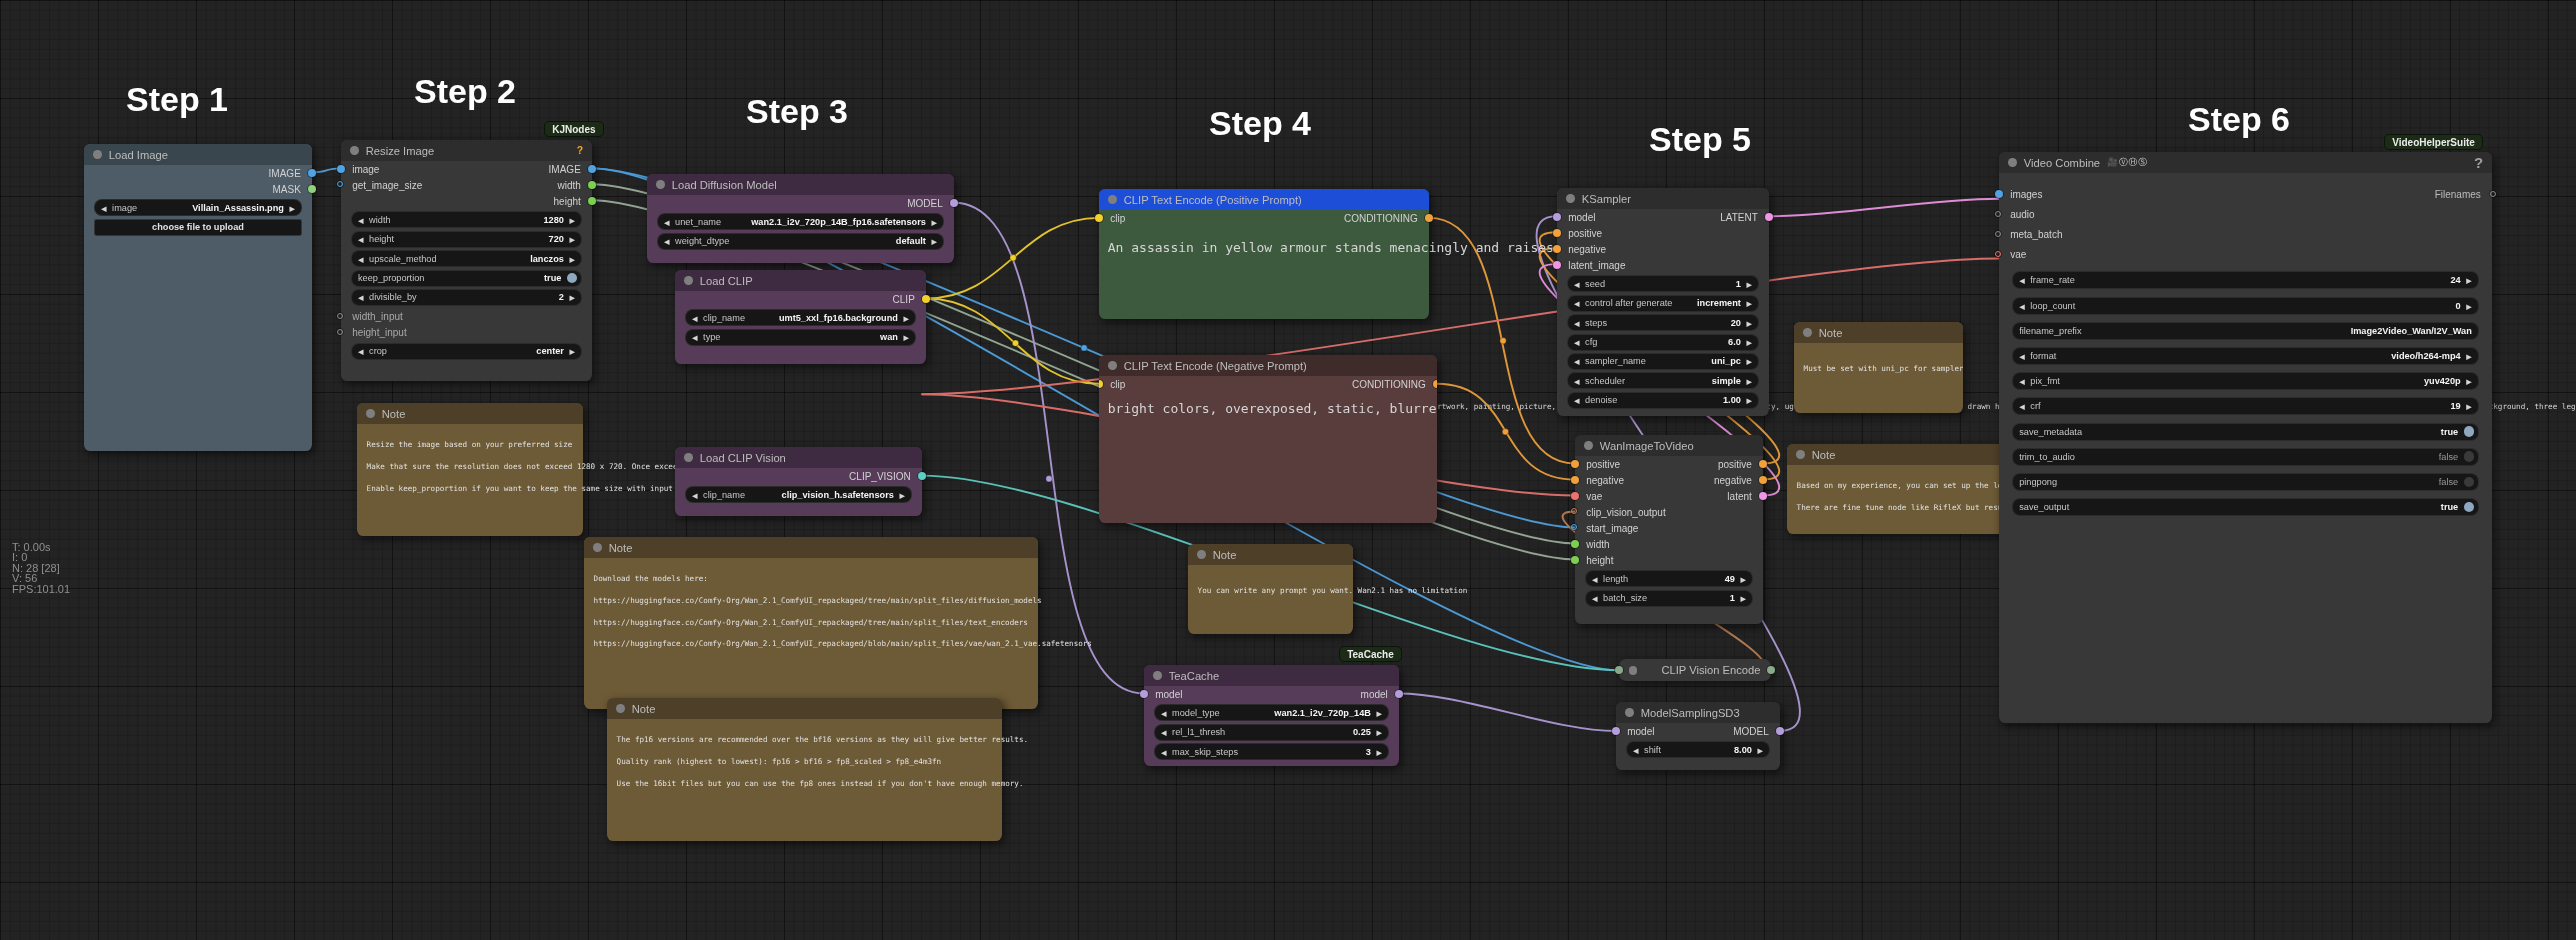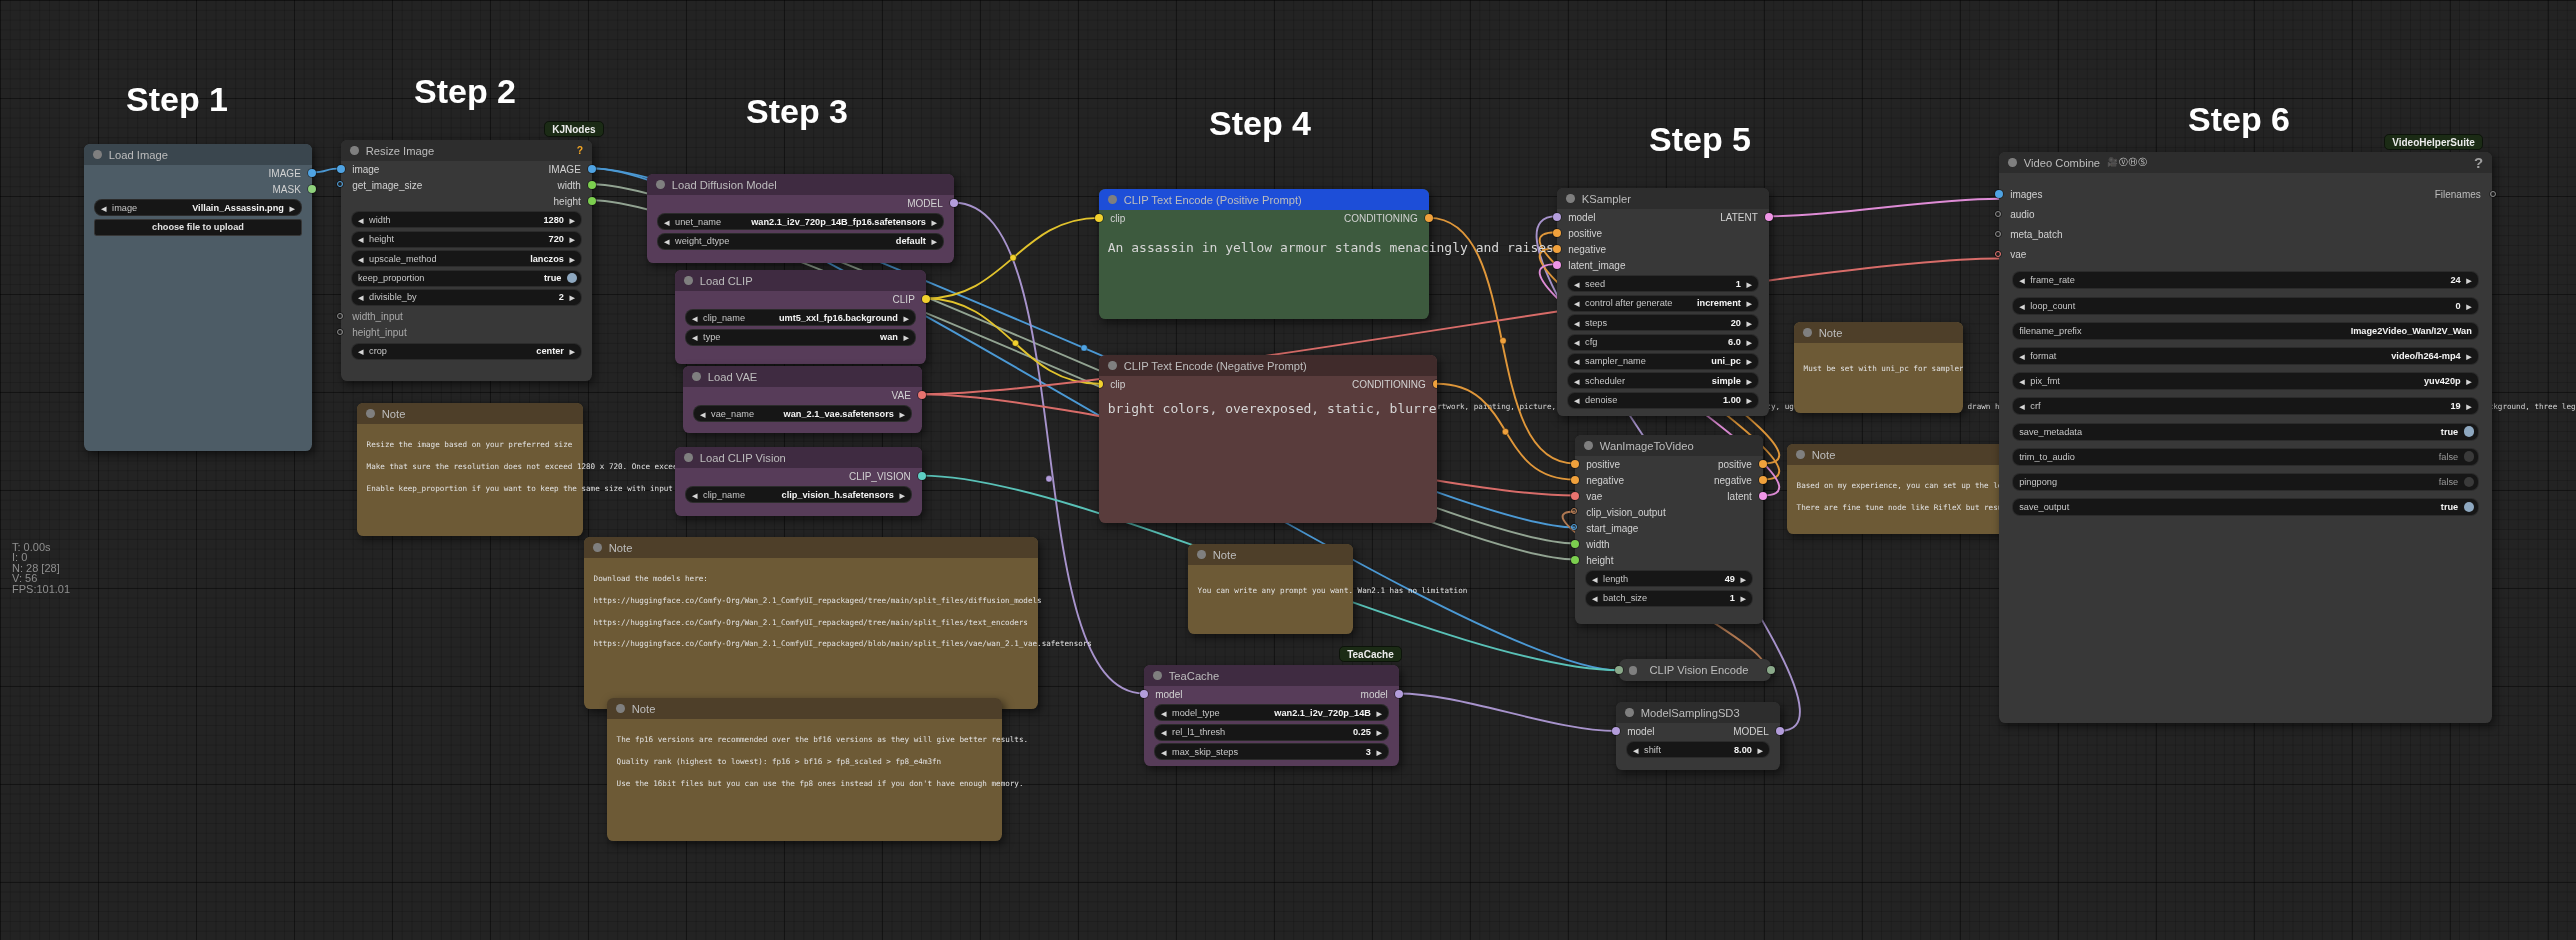--- a/index.html
+++ b/index.html
@@ -44,21 +44,21 @@
         display:flex;align-items:center;justify-content:center;font-size:9.2px;color:#e2e2e2;font-weight:700}
   .note-body{padding:10.4px 9.6px 0 9.6px;font-family:"DejaVu Sans Mono",monospace;font-size:7.6px;color:#e2e2e2}
   .nline{height:21.6px;line-height:21.6px;white-space:nowrap}
   .enc-text{position:absolute;left:8.8px;font-family:"DejaVu Sans Mono",monospace;font-size:13px;color:#d6d6d6;white-space:nowrap}
   .neg-overflow{position:absolute;left:1108px;top:402px;font-family:"DejaVu Sans Mono",monospace;font-size:7.6px;
         color:#d6d6d6;white-space:nowrap;clip-path:inset(0 0 0 329px)}
   .help-orange{margin-left:auto;color:#f5a623;font-weight:700;font-size:10.4px}
   .help-gray{margin-left:auto;color:#9f9f9f;font-weight:700;font-size:15px}
   .vhsico{font-size:8.8px;color:#cfcfcf;letter-spacing:0.8px}
   .ncol{position:absolute;height:22.4px;border-radius:7.2px;background:#383838;box-shadow:2.4px 3.2px 8px rgba(0,0,0,.5);
-        display:flex;align-items:center;gap:12px;padding:0 9.6px;font-size:11.2px;color:#bdbdbd}
+        display:flex;align-items:center;gap:24px;padding:0 9.6px;font-size:11.2px;color:#bdbdbd}
   .step-label{position:absolute;font-size:34px;font-weight:700;color:#fff;white-space:nowrap}
   .badge{position:absolute;background:#1b2b15;border:0.8px solid #0c130a;color:#ececec;font-size:10px;font-weight:700;
          padding:1.6px 7.2px;border-radius:4.8px;white-space:nowrap}
   .stats{position:absolute;left:12px;top:542px;font-size:11px;line-height:10.4px;color:#8f8f8f}
   .vc-pad{height:11.2px}
   .vc .prow{height:20px}
   .vc .widget{height:16px;margin:7.2px 12.8px}
 </style>
 </head>
 <body>
@@ -300,36 +300,20 @@
         <span class="arrR"></span>
       </div>
     <div class="widget">
         <span class="arrL"></span>
         <span class="wl">type</span>
         <span class="wv">wan</span>
         <span class="arrR"></span>
       </div>
   </div>
 
-  <div class="node n-purple" style="left:683px;top:366px;width:239px;height:67px">
-    <div class="tbar">
-        <span class="cdot"></span>
-        <span>Load VAE</span>
-      </div>
-    <div class="prow">
-        <span class="pr">VAE</span>
-        <span class="dot dout c-vae"></span>
-      </div>
-    <div class="widget">
-        <span class="arrL"></span>
-        <span class="wl">vae_name</span>
-        <span class="wv">wan_2.1_vae.safetensors</span>
-        <span class="arrR"></span>
-      </div>
-  </div>
 
   <div class="node n-purple" style="left:675px;top:447px;width:247px;height:69px">
     <div class="tbar">
         <span class="cdot"></span>
         <span>Load CLIP Vision</span>
       </div>
     <div class="prow">
         <span class="pr">CLIP_VISION</span>
         <span class="dot dout c-cvis"></span>
       </div>

